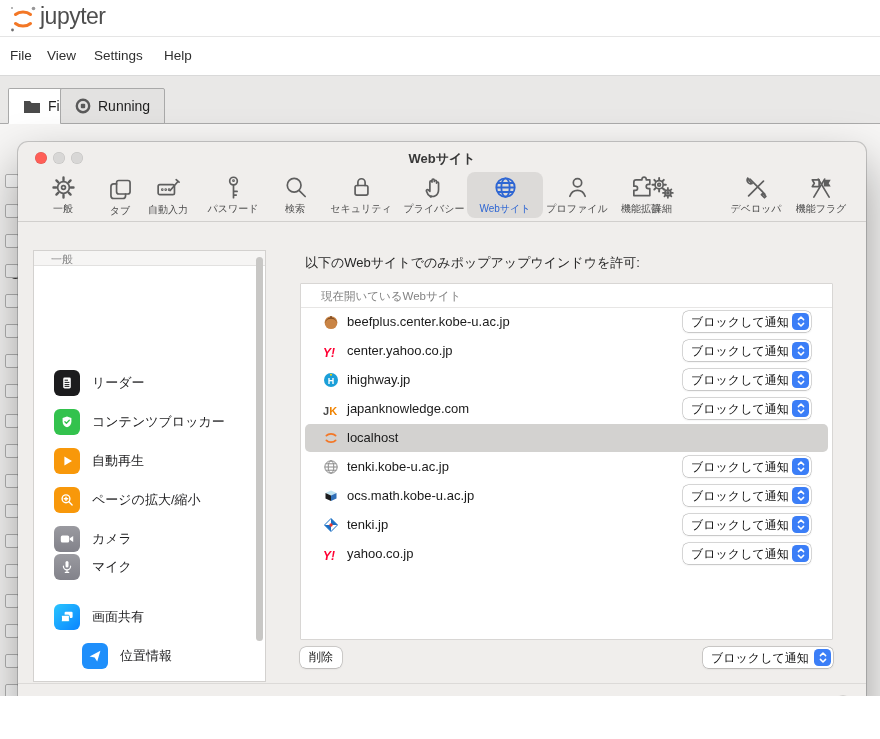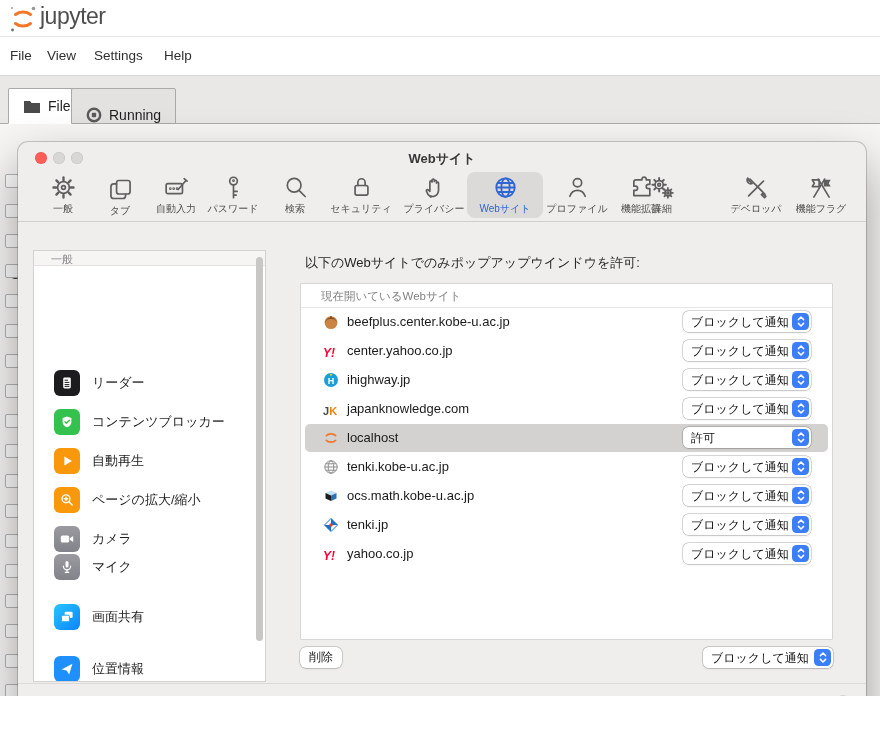--- a/index.html
+++ b/index.html
@@ -115,21 +115,21 @@
 
   <div class="abs" id="jp-tabbar">
       <div class="jp-tab active" style="left: 8px;">
         <span>
           <svg width="18" height="15" viewBox="0 0 18 15">
             <path d="M1 2h6l1.6 2H17v10H1z" fill="#4a4a4a"></path>
           </svg>
         </span>
         <span>Files</span>
       </div>
-      <div class="jp-tab inactive" style="left: 71px; align-items: flex-end;">
+      <div class="jp-tab inactive" style="left: 60px;">
         <span>
           <svg width="16" height="16" viewBox="0 0 16 16">
             <circle cx="8" cy="8" r="6.2" fill="none" stroke="#5a5a5a" stroke-width="2.4"></circle>
             <rect x="5.8" y="5.8" width="4.4" height="4.4" rx="1" fill="#5a5a5a"></rect>
           </svg>
         </span>
         <span>Running</span>
       </div>
     </div>
 
@@ -182,21 +182,21 @@
     <span class="tb-icon">
           <svg viewBox="0 0 24 24">
             <g stroke="#5e5e5e" fill="none" stroke-width="1.5" stroke-linecap="round" stroke-linejoin="round">
               <rect x="8.5" y="4" width="12" height="12" rx="2"></rect>
               <path d="M16.5 16v1.5a2.5 2.5 0 0 1-2.5 2.5H6a2.5 2.5 0 0 1-2.5-2.5V9.5A2.5 2.5 0 0 1 6 7h2.5"></path>
             </g>
           </svg>
         </span>
     <span class="tb-label">タブ</span>
   </div>
-      <div class="tb-item" style="left: 138px;">
+      <div class="tb-item" style="left: 130px; justify-content: center;">
     <span class="tb-icon">
           <svg viewBox="0 0 24 24">
             <g stroke="#5e5e5e" fill="none" stroke-width="1.5" stroke-linecap="round" stroke-linejoin="round">
               <rect x="2.8" y="8.5" width="14.5" height="9" rx="1.5"></rect>
               <circle cx="6.5" cy="13" r=".4"></circle>
               <circle cx="9.5" cy="13" r=".4"></circle>
               <circle cx="12.5" cy="13" r=".4"></circle>
               <path d="M13.5 13.8 20.6 5.6M18.8 4.2l2.6 2.2"></path>
             </g>
           </svg>
@@ -391,21 +391,21 @@
   </div>
         <div class="sb-item" style="top: 346px;">
     <span class="sb-icon" style="background: linear-gradient(135deg, rgb(41, 197, 255), rgb(10, 132, 255));">
             <svg width="16" height="16" viewBox="0 0 16 16">
               <rect x="5.6" y="2.8" width="8" height="6.2" rx="1.2" fill="#fff"></rect>
               <rect x="2.4" y="6.2" width="8" height="6.6" rx="1.2" fill="#fff" stroke="#13a7f5" stroke-width="1"></rect>
             </svg>
           </span>
     <span class="sb-label">画面共有</span>
   </div>
-        <div class="sb-item" style="top: 398px;">
+        <div class="sb-item" style="top: 385px; margin-left: 28px;">
     <span class="sb-icon" style="background: rgb(31, 143, 251);">
             <svg width="16" height="16" viewBox="0 0 16 16">
               <path d="M2.6 8.6 13.4 2.8 10.2 13.6 7.6 9.4z" fill="#fff"></path>
             </svg>
           </span>
     <span class="sb-label">位置情報</span>
   </div>
         <div class="sb-item" style="top: 424px;">
     <span class="sb-icon" style="background: rgb(94, 92, 230);"></span>
 
@@ -481,28 +481,20 @@
   </div>
         <div class="site-row" style="top: 140px; text-align: right;">
           <div class="row-highlight"></div>
     <span class="favicon">
             <svg width="16" height="16" viewBox="0 0 16 16">
               <path d="M3.4 10.4a5.5 4 0 0 0 9.2 0" fill="none" stroke="#f37726" stroke-width="1.8" stroke-linecap="round"></path>
               <path d="M12.6 5.6a5.5 4 0 0 0-9.2 0" fill="none" stroke="#f37726" stroke-width="1.8" stroke-linecap="round"></path>
             </svg>
           </span>
     <span class="site-domain">localhost</span>
-    <span class="dropdown">
-      <span class="dd-value">許可</span>
-      <span class="dd-stepper">
-        <svg width="10" height="13" viewBox="0 0 10 13">
-                <path d="M2.4 4.6 5 2l2.6 2.6M2.4 8.4 5 11l2.6-2.6" fill="none" stroke="#fff" stroke-width="1.5" stroke-linecap="round" stroke-linejoin="round"></path>
-              </svg>
-      </span>
-    </span>
   </div>
         <div class="site-row" style="top: 169px;">
     <span class="favicon">
             <svg width="16" height="16" viewBox="0 0 16 16">
               <g fill="none" stroke="#8a8a8a" stroke-width="1">
                 <circle cx="8" cy="8" r="6.2"></circle>
                 <ellipse cx="8" cy="8" rx="2.8" ry="6.2"></ellipse>
                 <path d="M1.8 8h12.4M2.8 4.8h10.4M2.8 11.2h10.4"></path>
               </g>
             </svg>

